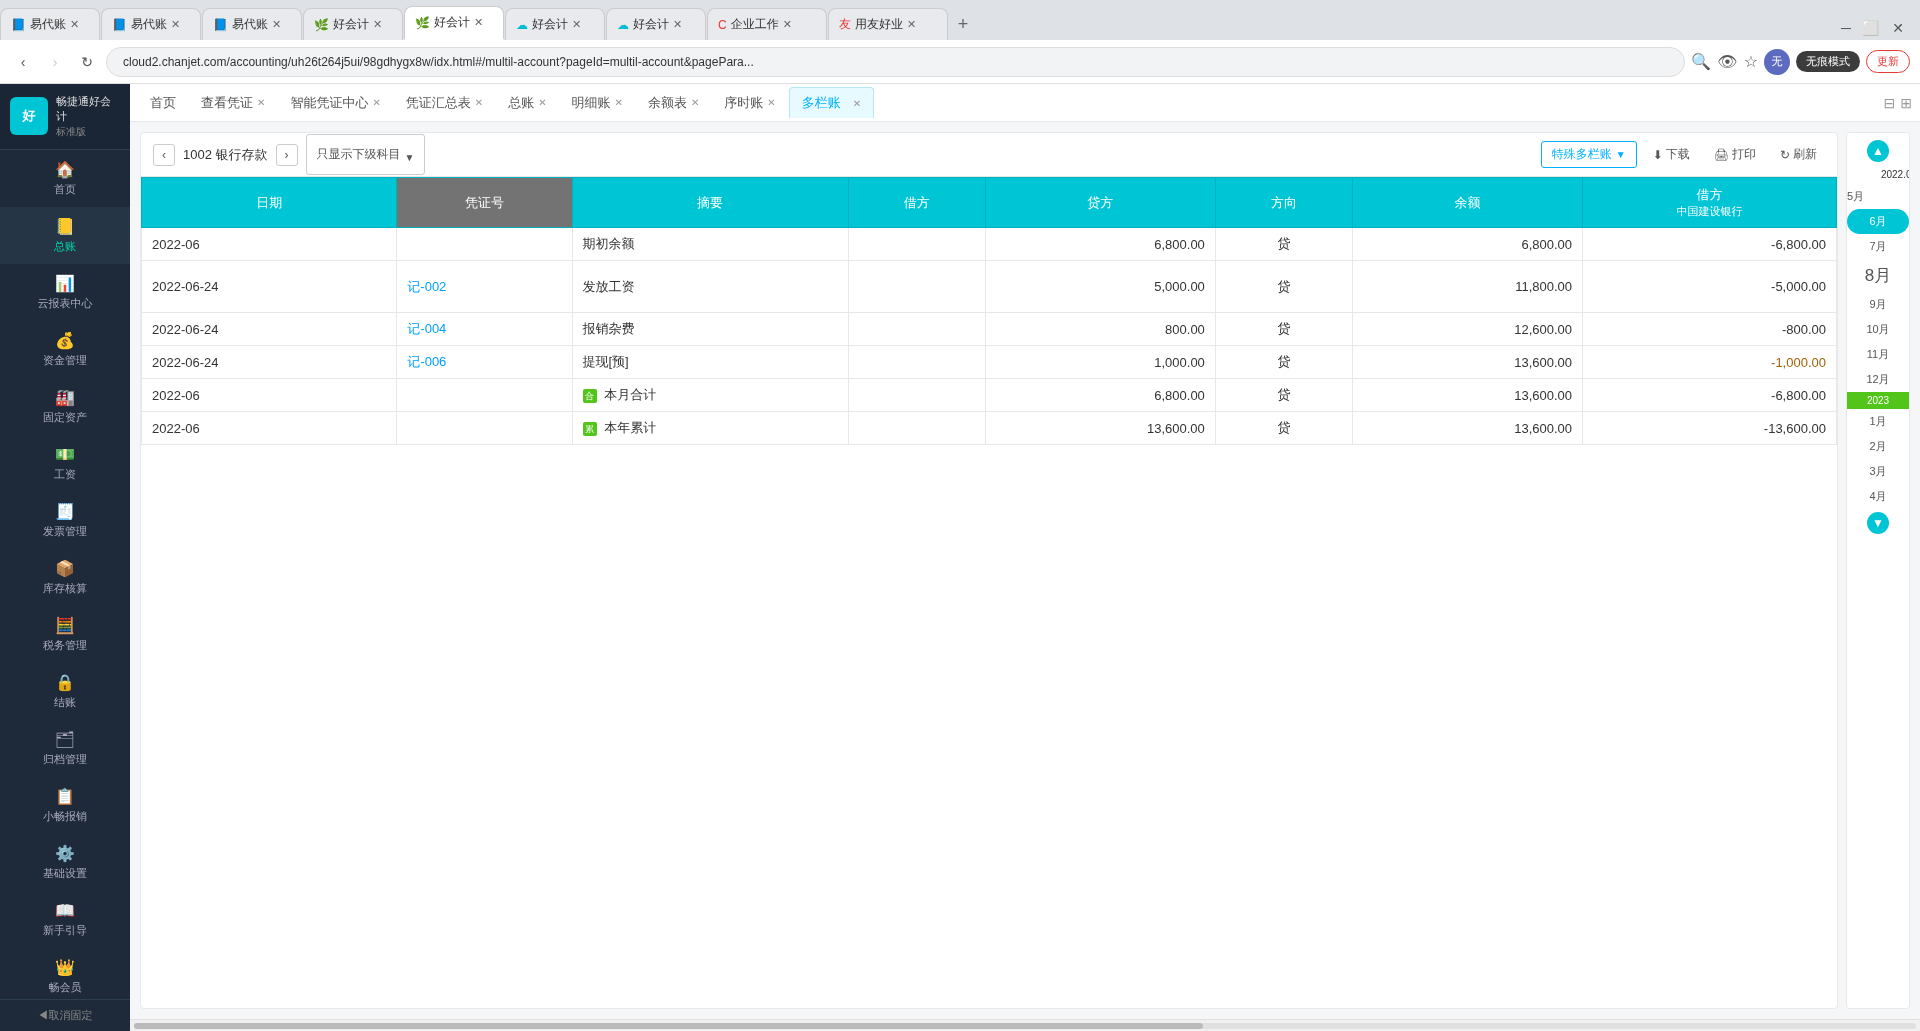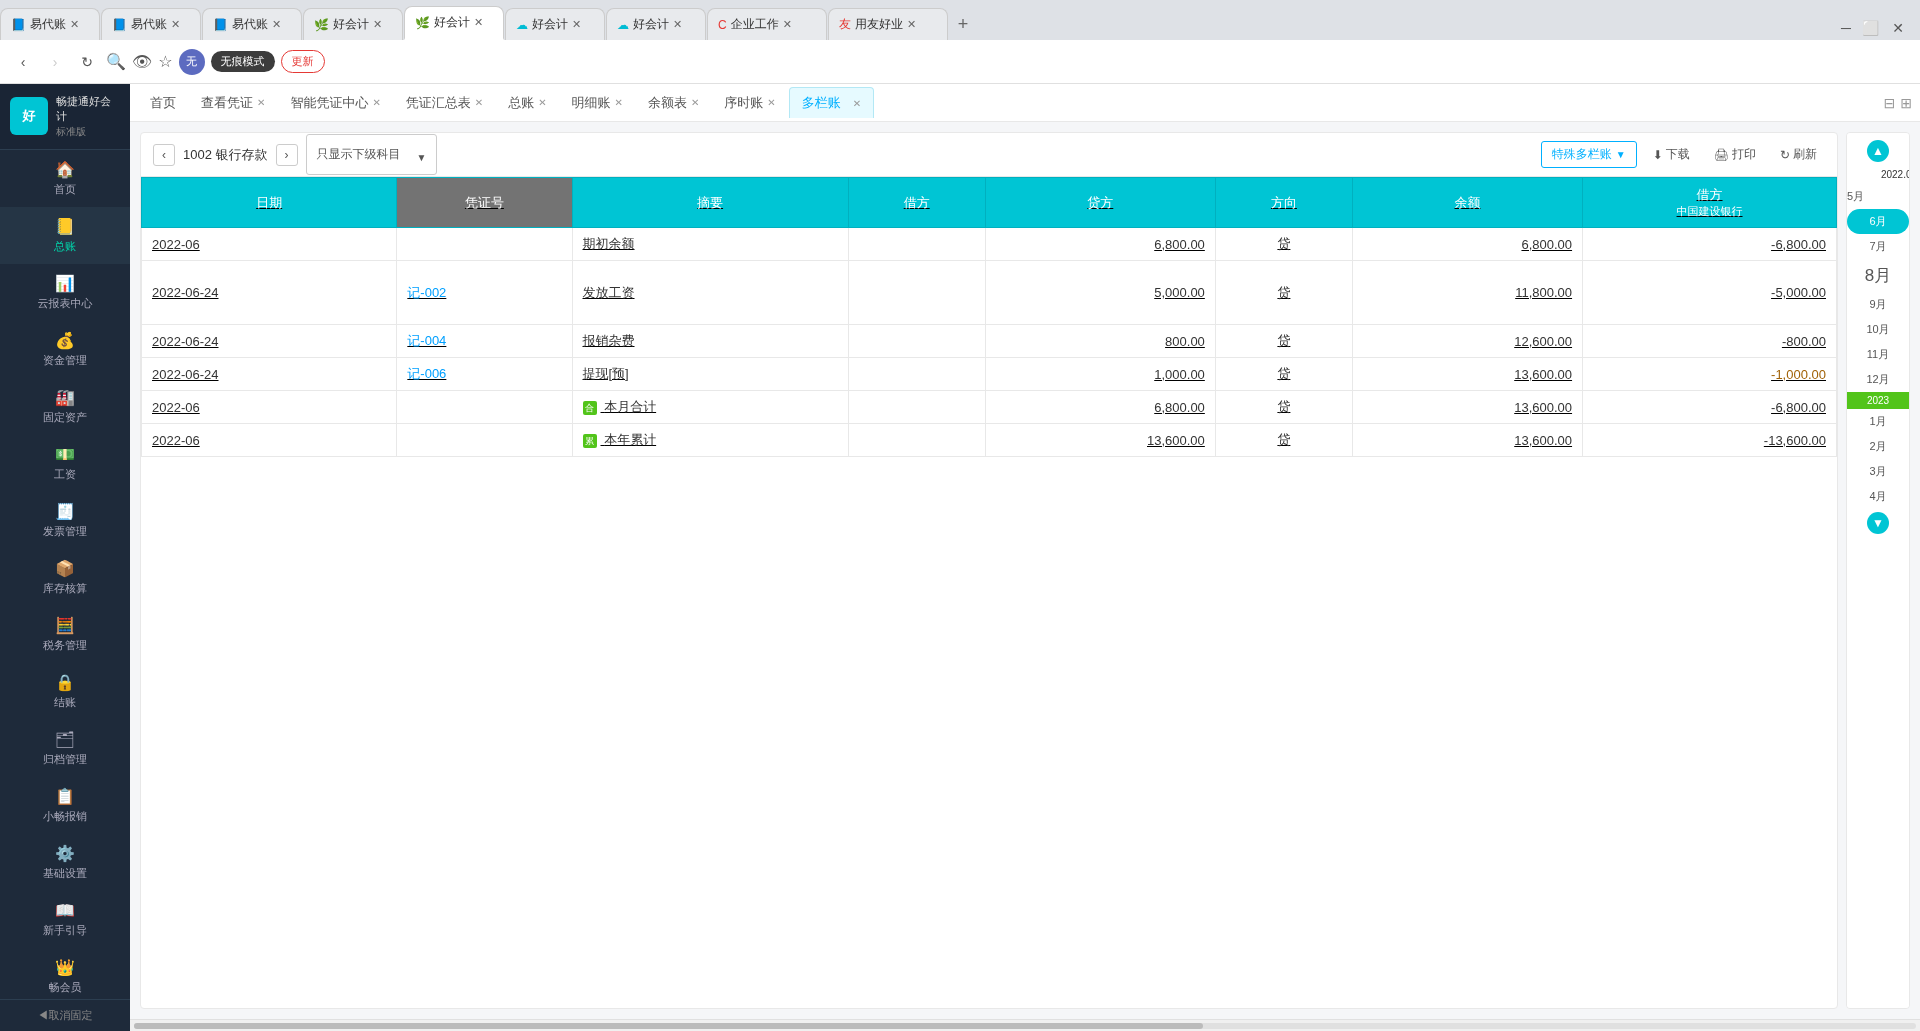--- a/index.html
+++ b/index.html
@@ -64,20 +64,21 @@
     <span style="cursor:pointer;">─</span>
     <span style="cursor:pointer;">⬜</span>
     <span style="cursor:pointer;">✕</span>
   </div>
 </div>
 
 <div style="height:44px;background:#fff;display:flex;align-items:center;padding:0 10px;gap:6px;border-bottom:1px solid #e0e0e0;">
   <div style="width:26px;height:26px;display:flex;align-items:center;justify-content:center;border-radius:50%;cursor:pointer;color:#555;font-size:14px;">‹</div>
   <div style="width:26px;height:26px;display:flex;align-items:center;justify-content:center;border-radius:50%;cursor:pointer;color:#ccc;font-size:14px;">›</div>
   <div style="width:26px;height:26px;display:flex;align-items:center;justify-content:center;border-radius:50%;cursor:pointer;color:#555;font-size:14px;">↻</div>
+  <input style="flex: 1 1 0%; height: 30px; border: 1px solid rgb(221, 221, 221); border-radius: 15px; padding: 0px 16px; font-size: 12px; color: rgb(51, 51, 51); background: rgb(241, 243, 244); outline: none;" value="cloud2.chanjet.com/accounting/uh26t264j5ui/98gdhygx8w/idx.html#/multil-account?pageId=multil-account&amp;pagePara...">
   <div style="font-size:16px;color:#555;cursor:pointer;">🔍</div>
   <div style="font-size:16px;color:#555;cursor:pointer;">👁</div>
   <div style="font-size:16px;color:#555;cursor:pointer;">☆</div>
   <div style="width:26px;height:26px;border-radius:50%;background:#5c6bc0;display:flex;align-items:center;justify-content:center;color:#fff;font-size:11px;cursor:pointer;">无</div>
   <div style="background:#3c3c3c;color:#fff;border-radius:12px;padding:3px 10px;font-size:11px;cursor:pointer;">无痕模式</div>
   <div style="background:#fff;color:#e53935;border:1px solid #e53935;border-radius:12px;padding:3px 10px;font-size:11px;cursor:pointer;">更新</div>
 </div>
 
 <div style="display:flex;height:calc(1031px - 84px);">
 
@@ -200,21 +201,21 @@
     </div>
 
     <div style="flex:1;display:flex;overflow:hidden;padding:10px;gap:8px;">
 
       <div style="flex:1;background:#fff;border-radius:4px;display:flex;flex-direction:column;overflow:hidden;border:1px solid #e8e8e8;">
 
         <div style="height:44px;display:flex;align-items:center;padding:0 12px;gap:8px;border-bottom:1px solid #e8e8e8;">
           <div style="width:22px;height:22px;display:flex;align-items:center;justify-content:center;border:1px solid #ccc;border-radius:3px;cursor:pointer;color:#555;font-size:12px;">‹</div>
           <span style="font-size:13px;color:#333;font-weight:500;">1002 银行存款</span>
           <div style="width:22px;height:22px;display:flex;align-items:center;justify-content:center;border:1px solid #ccc;border-radius:3px;cursor:pointer;color:#555;font-size:12px;">›</div>
-          <div style="display:flex;align-items:flex-end;gap:16px;border:1px solid #ccc;border-radius:3px;padding:11px 10px;cursor:pointer;font-size:12px;color:#555;">
+          <div style="display:flex;align-items:flex-end;gap:4px;border:1px solid #ccc;border-radius:3px;padding:11px 10px;cursor:pointer;font-size:12px;color:#555;">
             <span>只显示下级科目</span>
             <span style="font-size:10px;">▼</span>
           </div>
           <div style="margin-left:auto;display:flex;align-items:center;gap:8px;">
             <div style="border:1px solid #00b0ff;color:#00b0ff;border-radius:3px;padding:4px 10px;font-size:12px;cursor:pointer;display:flex;align-items:center;gap:4px;background:#fff;">
               <span>特殊多栏账</span>
               <span style="font-size:10px;">▼</span>
             </div>
             <div style="border:none;background:none;color:#555;font-size:12px;cursor:pointer;display:flex;align-items:center;gap:3px;padding:4px 8px;">
               <span>⬇</span>
@@ -224,21 +225,21 @@
               <span>🖨</span>
               <span>打印</span>
             </div>
             <div style="border:none;background:none;color:#555;font-size:12px;cursor:pointer;display:flex;align-items:center;gap:3px;padding:4px 8px;">
               <span>↻</span>
               <span>刷新</span>
             </div>
           </div>
         </div>
 
-        <div style="flex:1;overflow:auto;text-decoration:underline;">
+        <div style="flex:1;overflow:auto;">
           <table style="width:100%;border-collapse:collapse;">
             <thead>
               <tr>
                 <th style="background:#00c5d4;color:#fff;padding:8px 10px;font-weight:500;font-size:13px;text-align:center;border:1px solid #00b0bf;">日期</th>
                 <th style="background:#737373;color:#fff;padding:12px 10px;font-weight:500;font-size:13px;text-align:center;border:1px solid #00b0bf;">凭证号</th>
                 <th style="background:#00c5d4;color:#fff;padding:8px 10px;font-weight:500;font-size:13px;text-align:center;border:1px solid #00b0bf;">摘要</th>
                 <th style="background:#00c5d4;color:#fff;padding:8px 10px;font-weight:500;font-size:13px;text-align:center;border:1px solid #00b0bf;">借方</th>
                 <th style="background:#00c5d4;color:#fff;padding:8px 10px;font-weight:500;font-size:13px;text-align:center;border:1px solid #00b0bf;">贷方</th>
                 <th style="background:#00c5d4;color:#fff;padding:8px 10px;font-weight:500;font-size:13px;text-align:center;border:1px solid #00b0bf;">方向</th>
                 <th style="background:#00c5d4;color:#fff;padding:8px 10px;font-weight:500;font-size:13px;text-align:center;border:1px solid #00b0bf;">余额</th>
@@ -261,21 +262,21 @@
                 <td style="padding:7px 10px;border:1px solid #e8e8e8;font-size:13px;color:#333;text-align:right;">-6,800.00</td>
               </tr>
 
               <tr>
                 <td style="padding:7px 10px;border:1px solid #e8e8e8;font-size:13px;color:#333;">2022-06-24</td>
                 <td style="padding:7px 10px;border:1px solid #e8e8e8;font-size:13px;cursor:pointer;">
                   <a style="color:#00a0ff;text-decoration:none;">记-002</a>
                 </td>
                 <td style="padding:7px 10px;border:1px solid #e8e8e8;font-size:13px;color:#333;">发放工资</td>
                 <td style="padding:7px 10px;border:1px solid #e8e8e8;font-size:13px;color:#333;text-align:right;"></td>
-                <td style="padding:24px 10px;border:1px solid #e8e8e8;font-size:13px;color:#333;text-align:right;">5,000.00</td>
+                <td style="padding:18px 10px;border:1px solid #e8e8e8;font-size:13px;color:#333;text-align:right;">5,000.00</td>
                 <td style="padding:7px 10px;border:1px solid #e8e8e8;font-size:13px;color:#333;text-align:center;">贷</td>
                 <td style="padding:0 10px;border:1px solid #e8e8e8;font-size:13px;color:#333;text-align:right;">11,800.00</td>
                 <td style="padding:7px 10px;border:1px solid #e8e8e8;font-size:13px;color:#333;text-align:right;">-5,000.00</td>
               </tr>
 
               <tr>
                 <td style="padding:7px 10px;border:1px solid #e8e8e8;font-size:13px;color:#333;">2022-06-24</td>
                 <td style="padding:7px 10px;border:1px solid #e8e8e8;font-size:13px;cursor:pointer;">
                   <a style="color:#00a0ff;text-decoration:none;">记-004</a>
                 </td>

